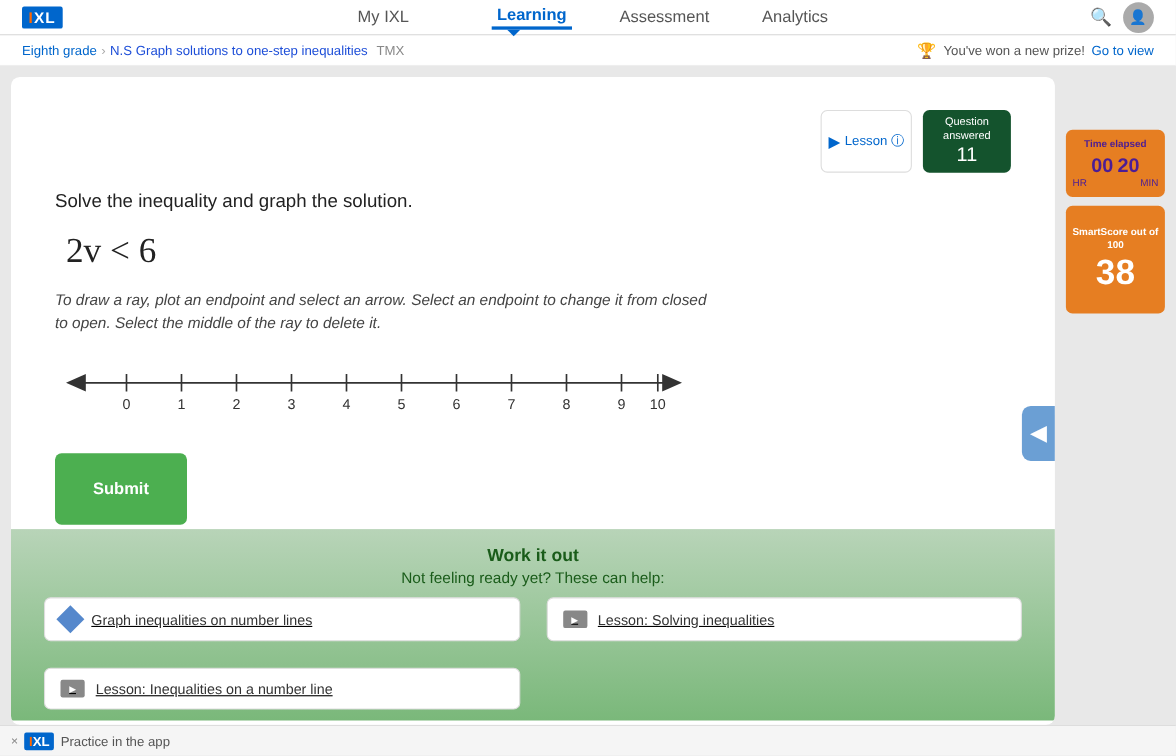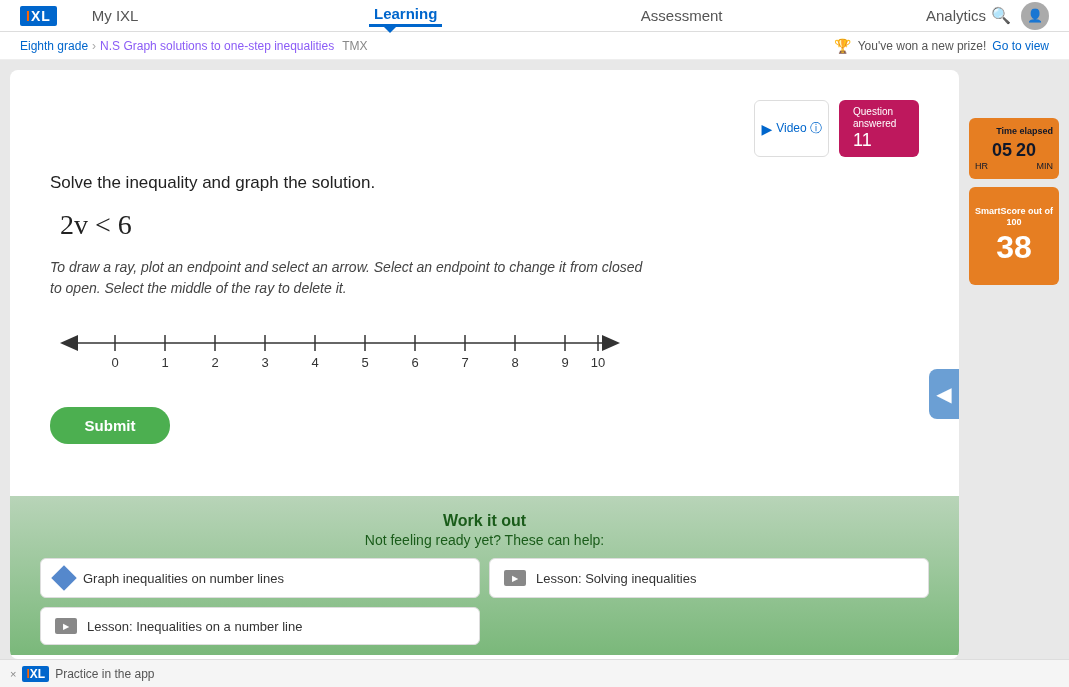--- a/index.html
+++ b/index.html
@@ -27,21 +27,21 @@
       font-size: 14px;
       padding: 2px 6px;
       border-radius: 2px;
       letter-spacing: 1px;
     }
     .logo-i { color: #ff6600; }
     .nav-links {
       display: flex;
       gap: 38px;
       flex: 1;
-      justify-content: space-between;
+      justify-content: center;
     }
     .nav-link {
       font-size: 15px;
       color: #555;
       cursor: pointer;
       text-decoration: none;
       padding: 0 5px;
     }
     .nav-link.active {
       color: #0066cc;
@@ -110,21 +110,21 @@
       position: relative;
     }
 
     .question-instruction {
       font-size: 17px;
       color: #222;
       font-weight: 400;
     }
 
     .inequality-display {
-      font-size: 28px;
+      font-size: 32px;
       color: #222;
       font-family: 'Times New Roman', serif;
       margin: 4px 0;
       padding-left: 10px;
     }
 
     .hint-text {
       font-size: 14px;
       color: #444;
       font-style: italic;
@@ -142,22 +142,22 @@
     .number-line-svg {
       width: 580px;
       height: 60px;
     }
 
     
     .submit-btn {
       background: #4caf50;
       color: white;
       border: none;
-      border-radius: 18px;
-      padding: 10px 28px;
+      border-radius: 6px;
+      padding: 24px 28px;
       font-size: 15px;
       font-weight: 600;
       cursor: pointer;
       width: 120px;
       margin-top: 4px;
     }
 
     
     #help-section {
       position: absolute;
@@ -179,21 +179,22 @@
     .not-ready-text {
       text-align: center;
       color: #1a5c1a;
       font-size: 14px;
       margin-bottom: 10px;
     }
 
     .help-cards {
       display: grid;
       grid-template-columns: 1fr 1fr;
-      gap: 9px;
+      gap: 24px;
+      text-decoration: underline;
     }
 
     .help-card {
       background: white;
       border-radius: 6px;
       padding: 10px 14px;
       display: flex;
       align-items: center;
       gap: 10px;
       font-size: 13px;
@@ -316,40 +317,40 @@
   <div class="nav-right">
     <span class="search-icon-btn">🔍</span>
     <div style="width:28px; height:28px; background:#aaa; border-radius:50%; display:flex; align-items:center; justify-content:center; color:white; font-size:13px;">👤</div>
   </div>
 </div>
 
 <div id="breadcrumb">
   <div class="breadcrumb-left">
     <a class="breadcrumb-link">Eighth grade</a>
     <span class="breadcrumb-sep">›</span>
-    <span style="color:#8b5cf6;">N.S Graph solutions to one-step inequalities</span>
+    <span style="color:#1d4ed8;">N.S Graph solutions to one-step inequalities</span>
     <span style="color:#888; margin-left:4px;">TMX</span>
   </div>
   <div class="prize-notice">
     <span class="trophy-icon">🏆</span>
     <span>You've won a new prize!</span>
     <a class="breadcrumb-link">Go to view</a>
   </div>
 </div>
 
 <div id="main" style="padding-bottom:28px;">
 
   <div id="question-panel">
 
     <div style="display:flex; justify-content:flex-end; gap:10px; margin-bottom:4px;">
       <button class="video-btn">
         <span style="font-size:14px;">▶</span>
-        <span>Video ⓘ</span>
+        <span>Lesson ⓘ</span>
       </button>
-      <div style="background:#be185d; color:white; border-radius:6px; padding:6px 14px; text-align:left; min-width:80px;">
+      <div style="background:#14532d; color:white; border-radius:6px; padding:6px 2px; text-align:center; min-width:80px;">
         <div style="font-size:10px; line-height:1.2;">Question<br>answered</div>
         <div style="font-size:18px; font-weight:normal;">11</div>
       </div>
     </div>
 
     <p class="question-instruction">Solve the inequality and graph the solution.</p>
 
     <div class="inequality-display">
       <span>2v &lt; 6</span>
     </div>
@@ -429,24 +430,24 @@
 
     <div class="hint-arrow" style="top:55%; bottom:auto;">
       <span style="font-size:20px; transform:rotate(0deg);">◀</span>
     </div>
 
   </div>
 
   <div id="sidebar">
     <div style="height:40px;"></div>
 
-    <div style="background:#e67e22; color:#0f172a; border-radius:6px; padding:8px 6px; text-align:right;">
+    <div style="background:#e67e22; color:#4c1d95; border-radius:6px; padding:8px 6px; text-align:center;">
       <div style="font-size:9px; font-weight:600; line-height:1.3;">Time elapsed</div>
       <div style="display:flex; justify-content:center; align-items:baseline; gap:2px; margin-top:2px;">
-        <span style="font-size:18px; font-weight:bold;">05</span>
+        <span style="font-size:18px; font-weight:bold;">00</span>
         <span style="font-size:14px; font-weight:bold;"> </span>
         <span style="font-size:18px; font-weight:bold;">20</span>
       </div>
       <div style="display:flex; justify-content:space-between; font-size:9px;">
         <span>HR</span>
         <span>MIN</span>
       </div>
     </div>
 
     <div style="background:#e67e22; color:white; border-radius:6px; padding:19px 6px; text-align:center;">

